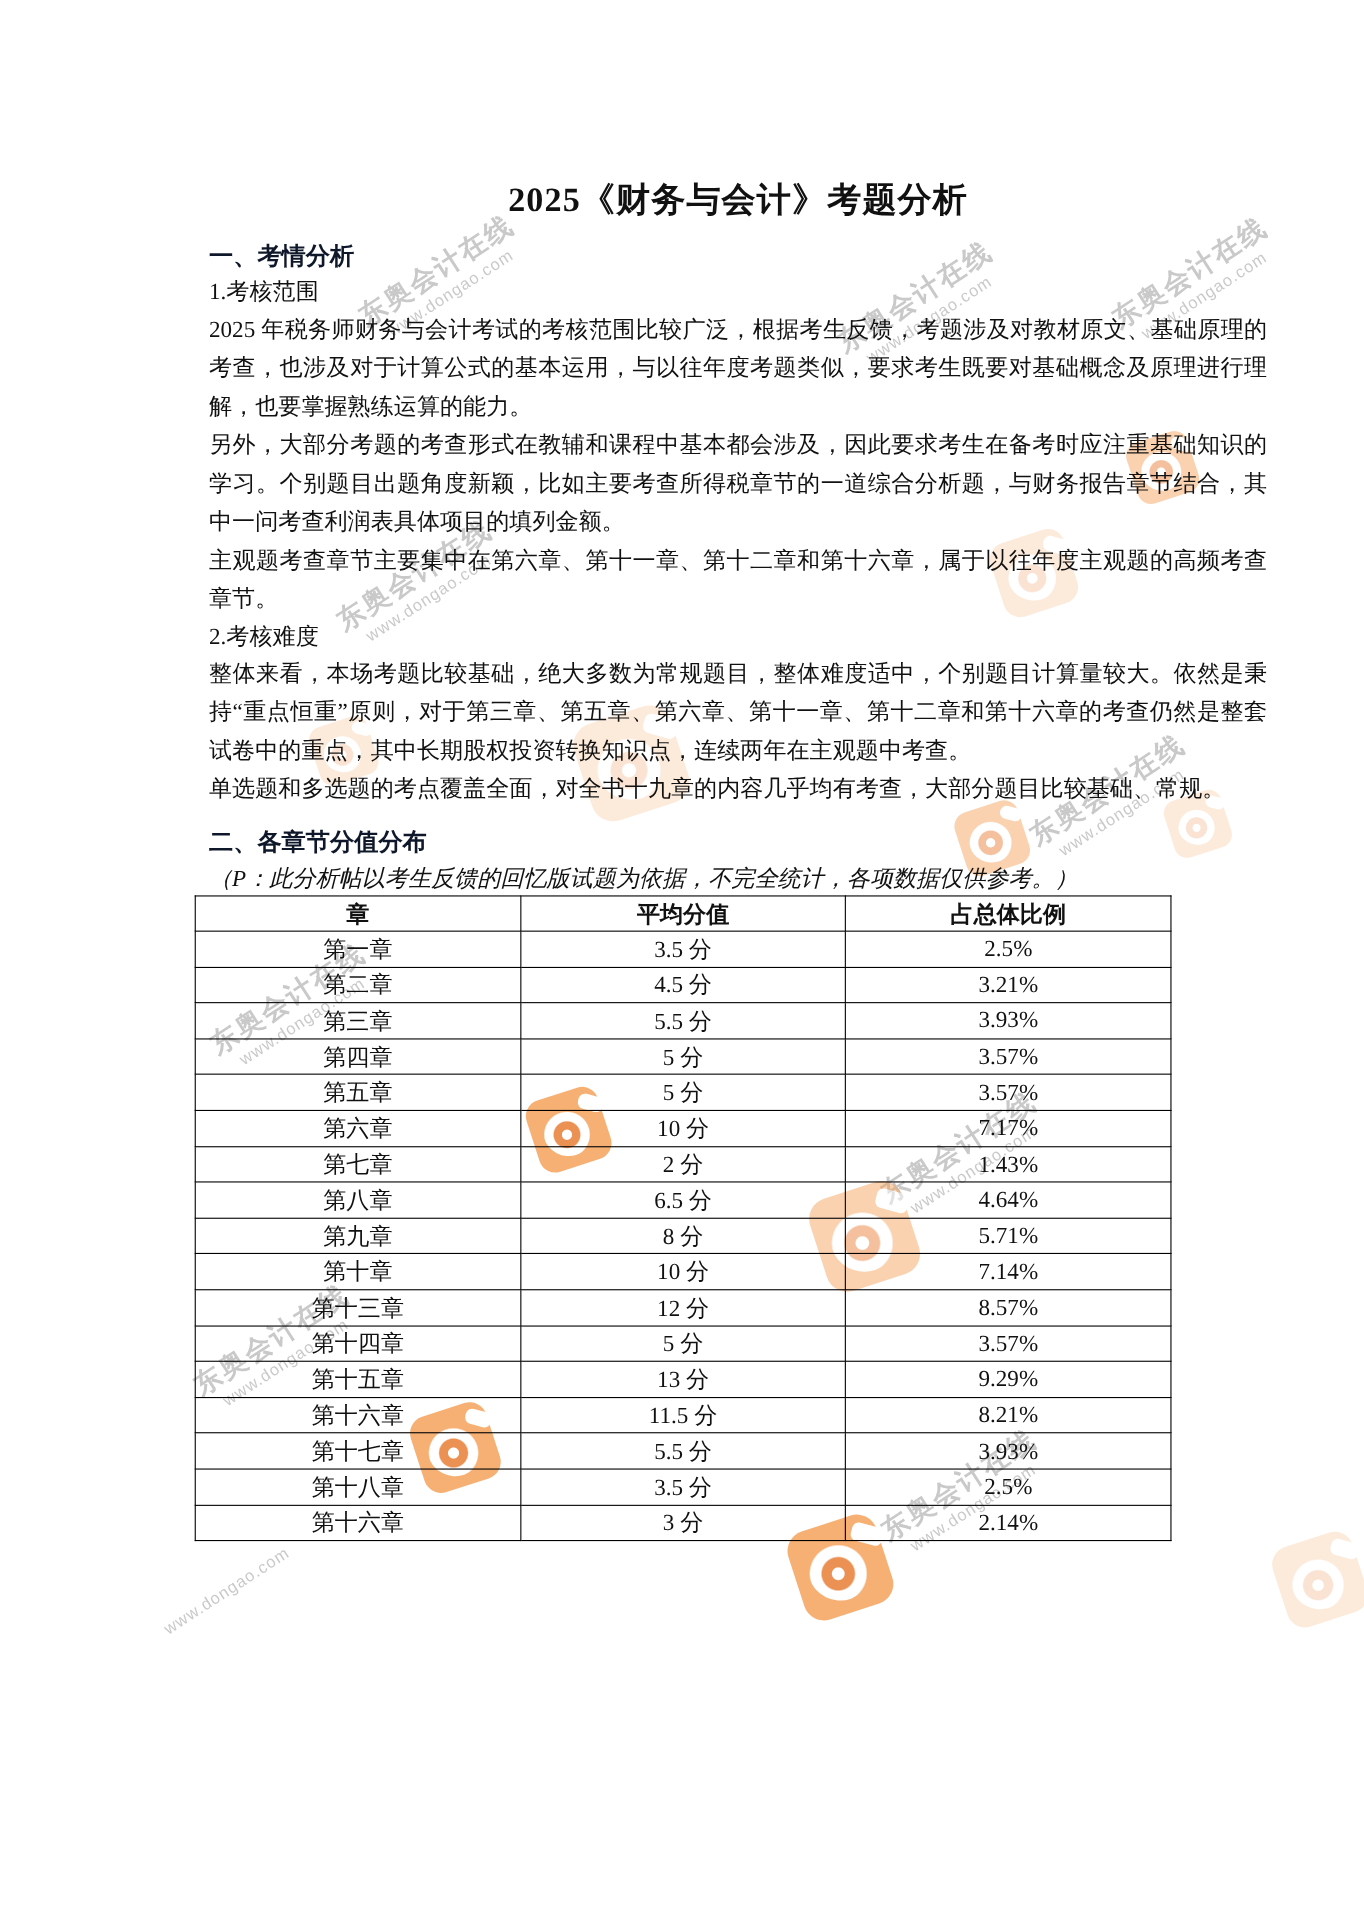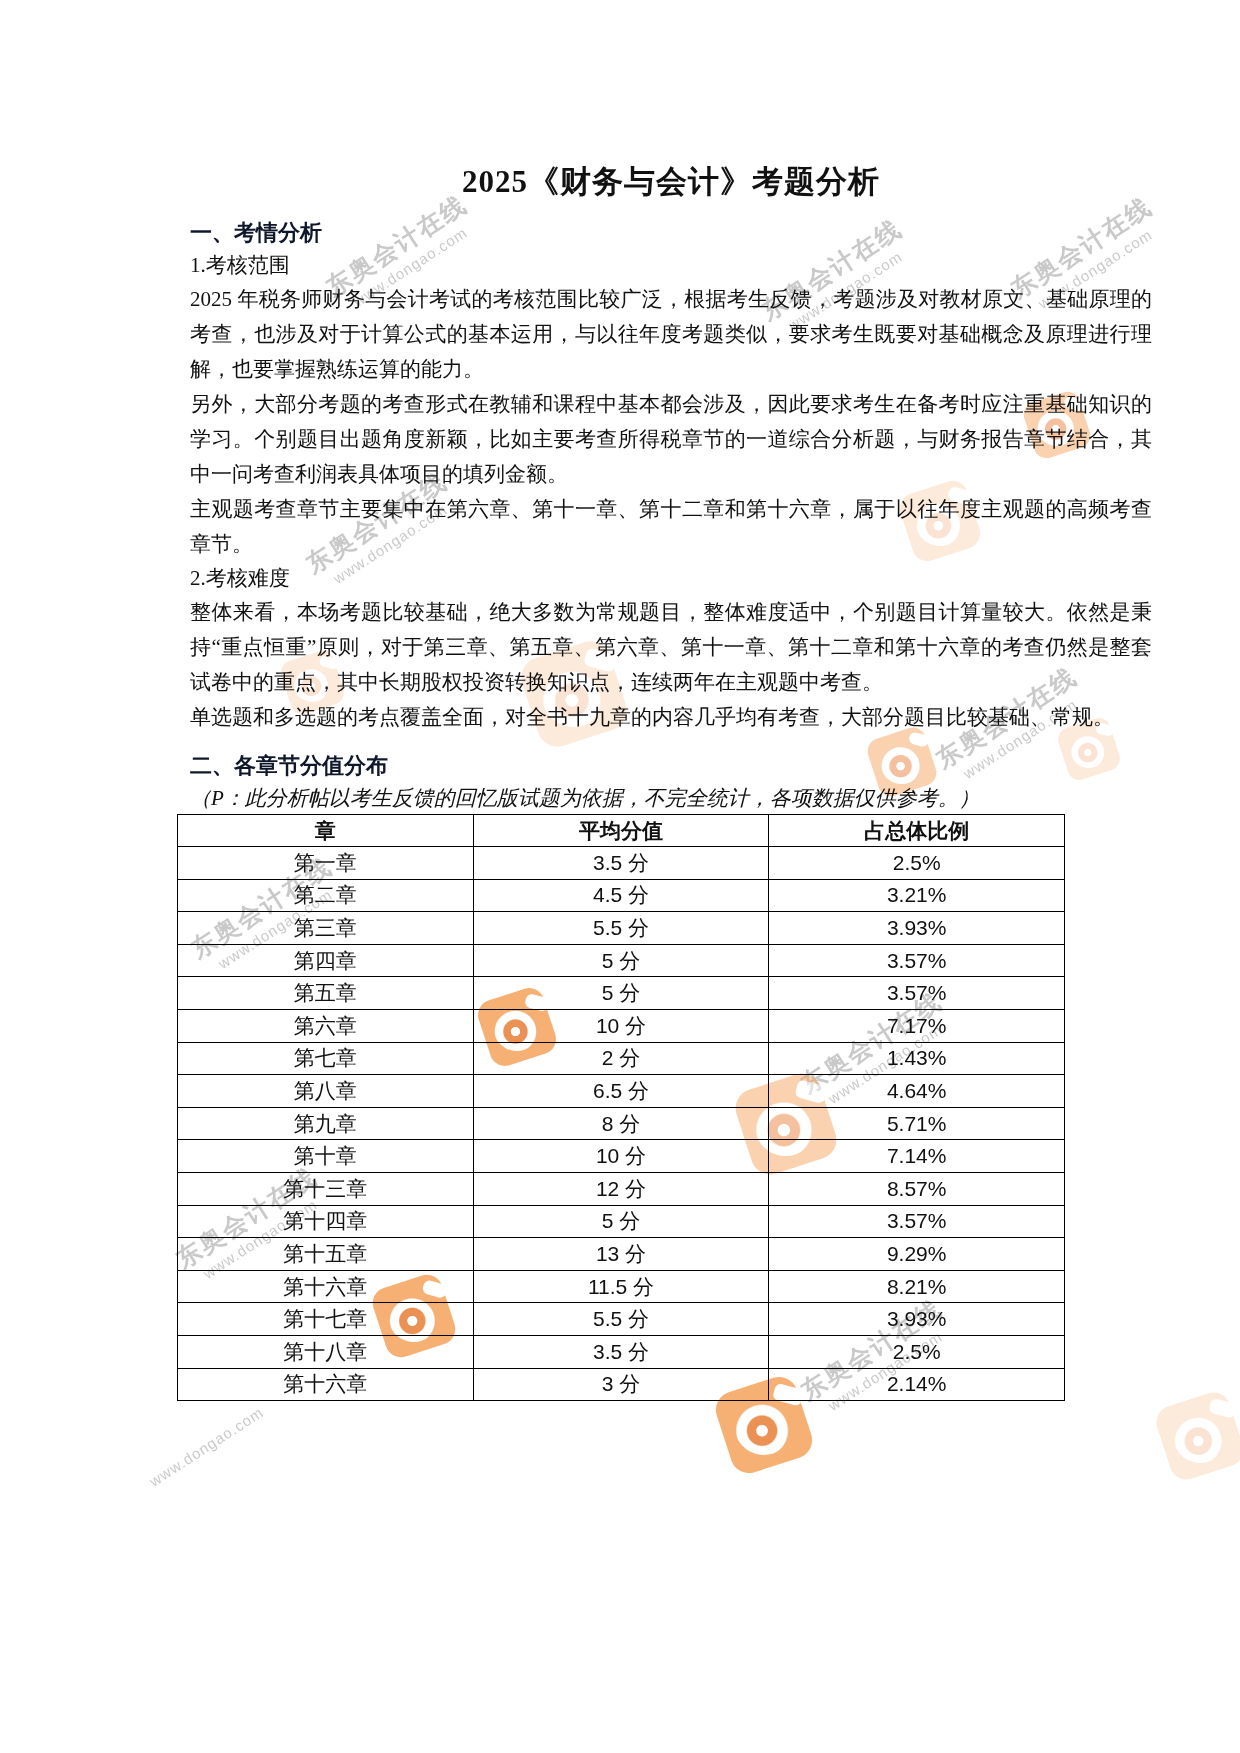--- a/index.html
+++ b/index.html
@@ -73,21 +73,21 @@
     border:1.5px solid #000;
     padding:0;text-align:center;vertical-align:middle;
     overflow:hidden;
   }
   table.score th{
     height:31px;font-size:21px;font-weight:bold;
     font-family:"Liberation Serif","DejaVu Serif",serif;
   }
   table.score td{height:31.6px;font-size:21px;}
   td.c-chapter{font-family:"Liberation Serif","DejaVu Serif",serif;}
-  td.c-score,td.c-pct{font-family:Liberation Sans, sans-serif;}
+  td.c-score,td.c-pct{font-family:Liberation Serif, serif;}
 </style>
 </head>
 <body>
 
 <div class="page">
 
   <div class="wm-layer">
     <div class="wm" style="left:320px;top:228px">
       <span class="wm-brand">东奥会计在线</span>
       <span class="wm-url">www.dongao.com</span>

